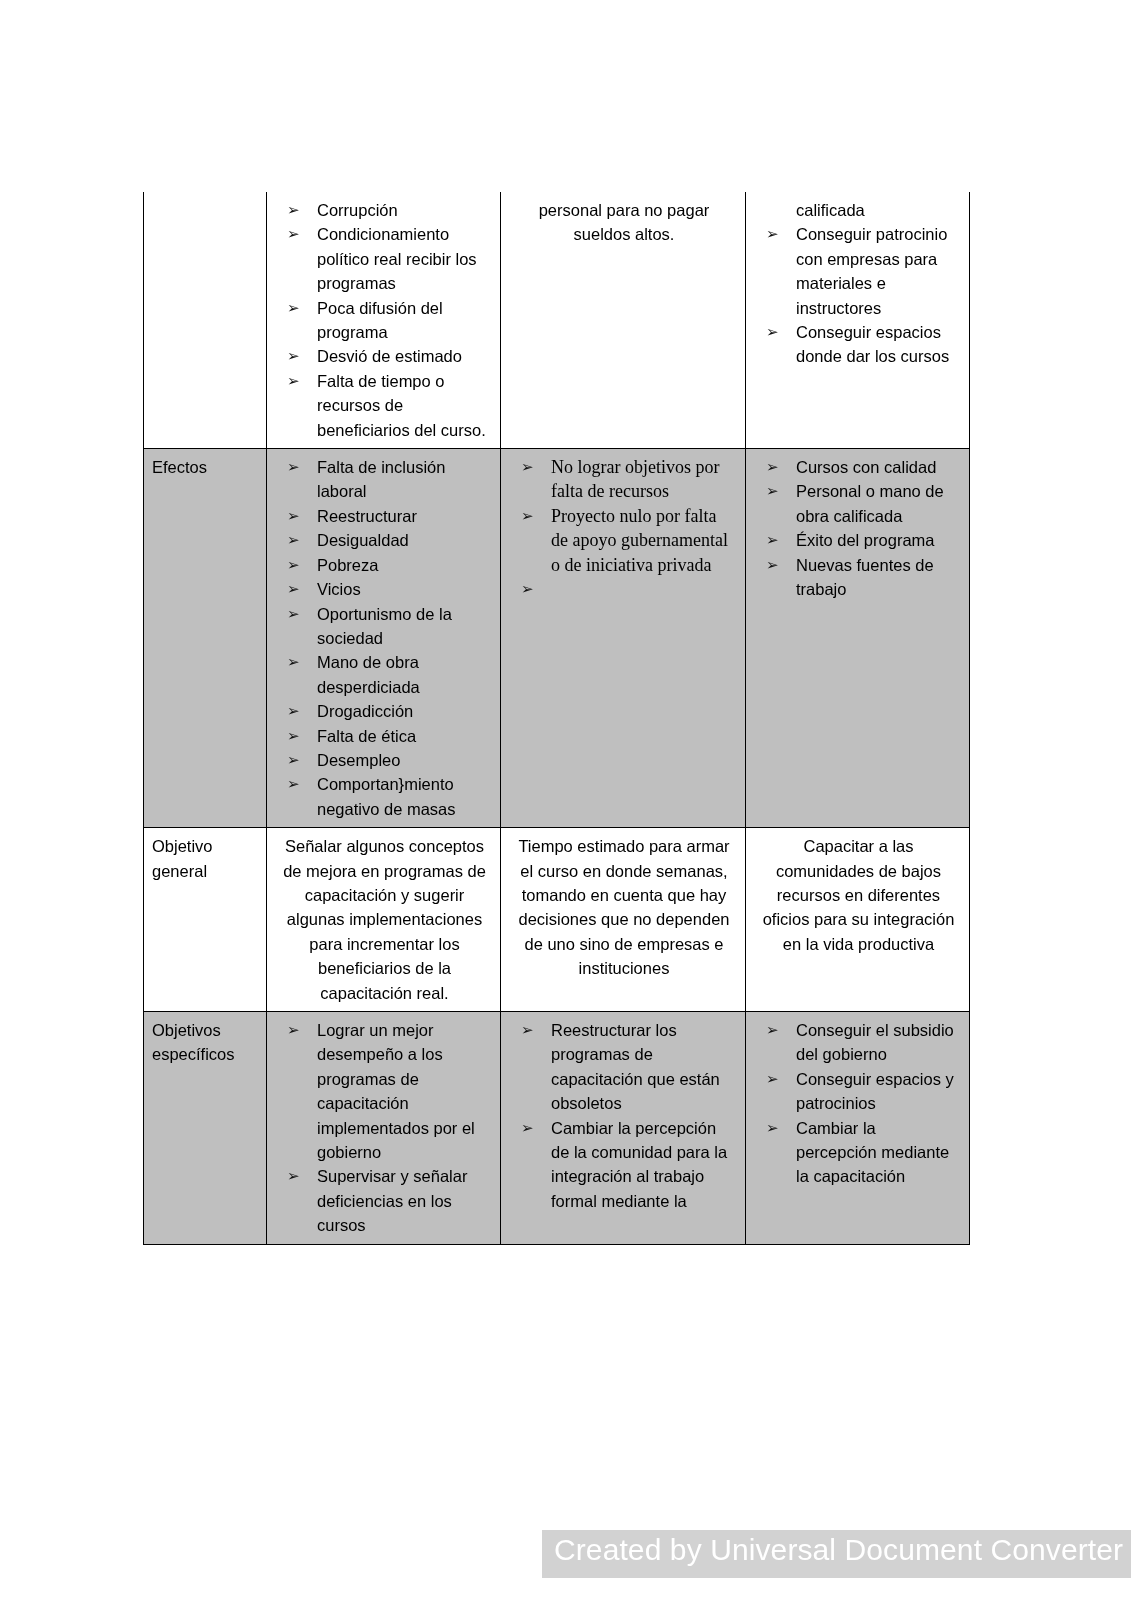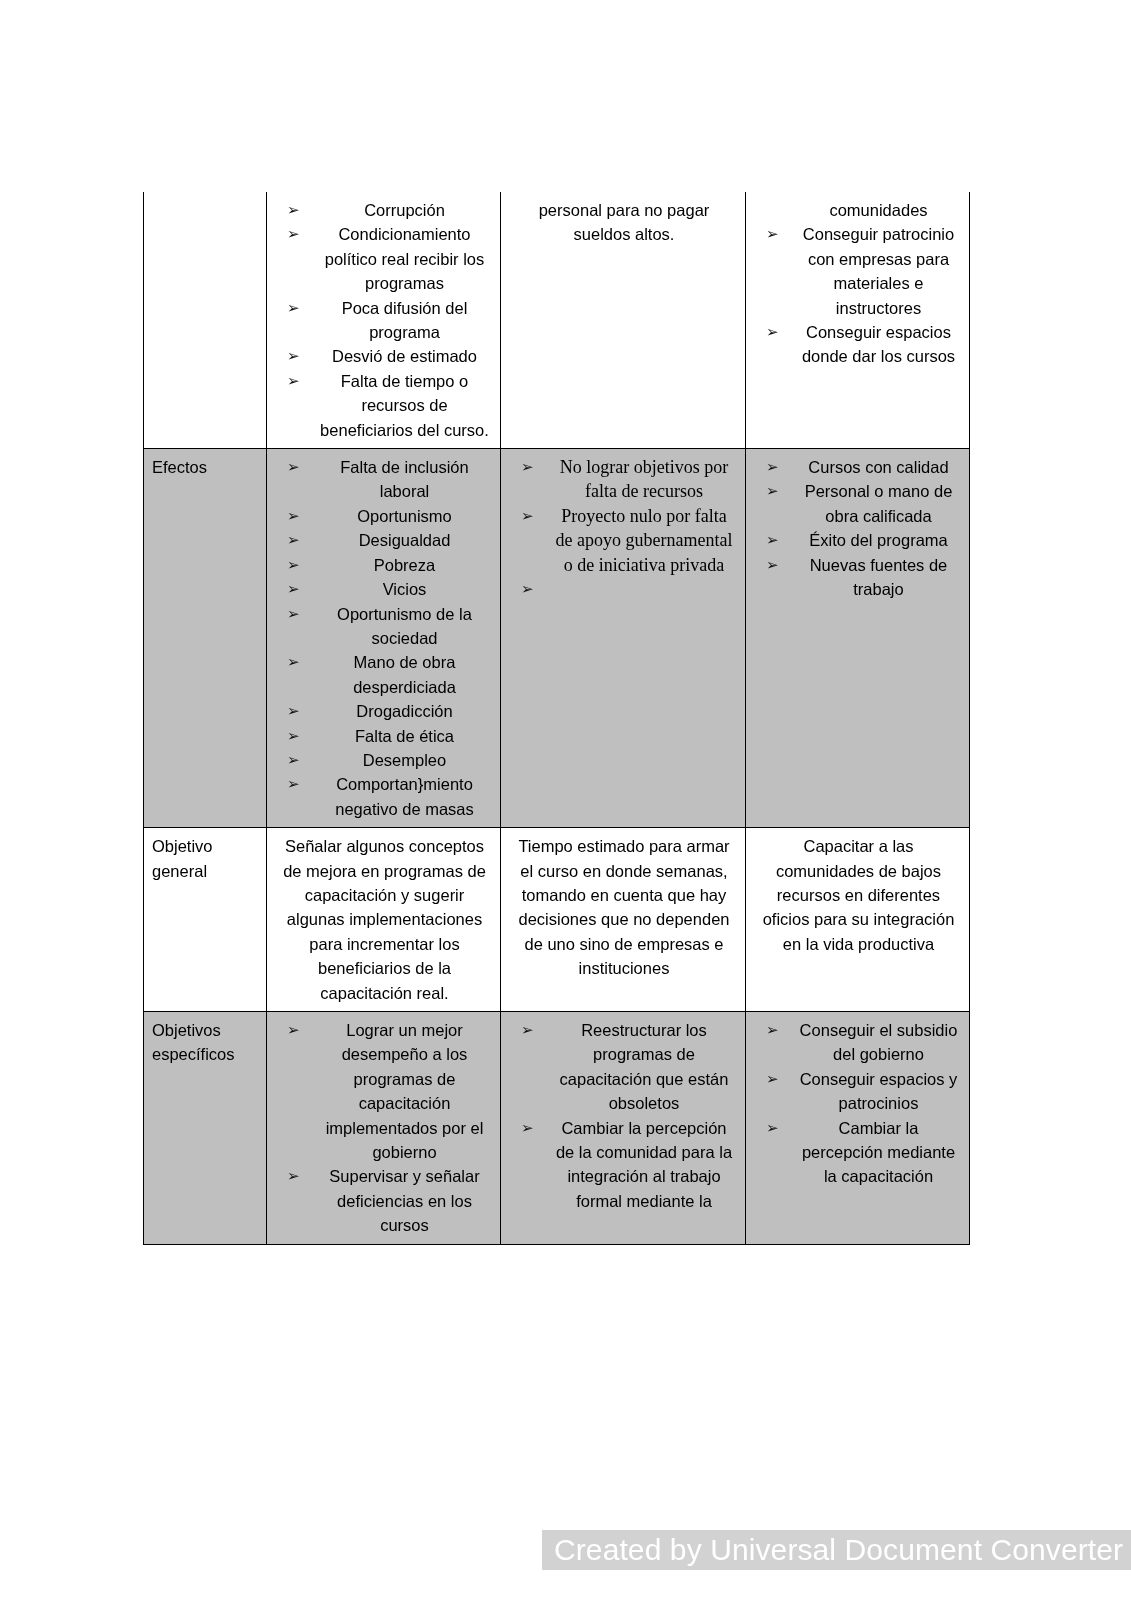--- a/index.html
+++ b/index.html
@@ -71,21 +71,20 @@
   ul.arrow-list > li > .bullet {
     position: absolute;
     left: 12px;
     top: 0;
     font-size: 15px;
     line-height: 24.4px;
     color: #111111;
   }
   ul.arrow-list > li > .txt {
     display: block;
-    text-align: center;
   }
 
   
   .serif {
     font-family: "Liberation Serif", serif;
     font-size: 18px;
     line-height: 24.4px;
   }
   .serif .bullet { font-family: "Liberation Sans", sans-serif; }
 
@@ -95,21 +94,21 @@
     text-align: center;
   }
 
   .clip-top td { border-top: none; }
 
   .watermark {
     position: absolute;
     left: 542px;
     top: 1530px;
     width: 589px;
-    height: 40px;
+    height: 48px;
     background: #d2d2d2;
     color: #ffffff;
     font-family: "Liberation Sans", sans-serif;
     font-size: 30px;
     line-height: 40px;
     letter-spacing: 0.1px;
     white-space: nowrap;
     overflow: hidden;
     padding-left: 12px;
     box-sizing: border-box;
@@ -156,21 +155,21 @@
                 <span class="txt">Falta de tiempo o recursos de beneficiarios del curso.</span>
               </li>
           </ul>
         </td>
         <td>
           <span class="para">personal para no pagar sueldos altos.</span>
         </td>
         <td>
           <ul class="arrow-list">
             <li style="padding-left:42px;">
-                <span class="txt">comunidades</span>
+                <span class="txt">calificada</span>
               </li>
             <li>
                 <span class="bullet">➢</span>
                 <span class="txt">Conseguir patrocinio con empresas para materiales e instructores</span>
               </li>
             <li>
                 <span class="bullet">➢</span>
                 <span class="txt">Conseguir espacios donde dar los cursos</span>
               </li>
           </ul>
@@ -182,21 +181,21 @@
           <span>Efectos</span>
         </td>
         <td>
           <ul class="arrow-list">
             <li>
                 <span class="bullet">➢</span>
                 <span class="txt">Falta de inclusión laboral</span>
               </li>
             <li>
                 <span class="bullet">➢</span>
-                <span class="txt">Oportunismo</span>
+                <span class="txt">Reestructurar</span>
               </li>
             <li>
                 <span class="bullet">➢</span>
                 <span class="txt">Desigualdad</span>
               </li>
             <li>
                 <span class="bullet">➢</span>
                 <span class="txt">Pobreza</span>
               </li>
             <li>

